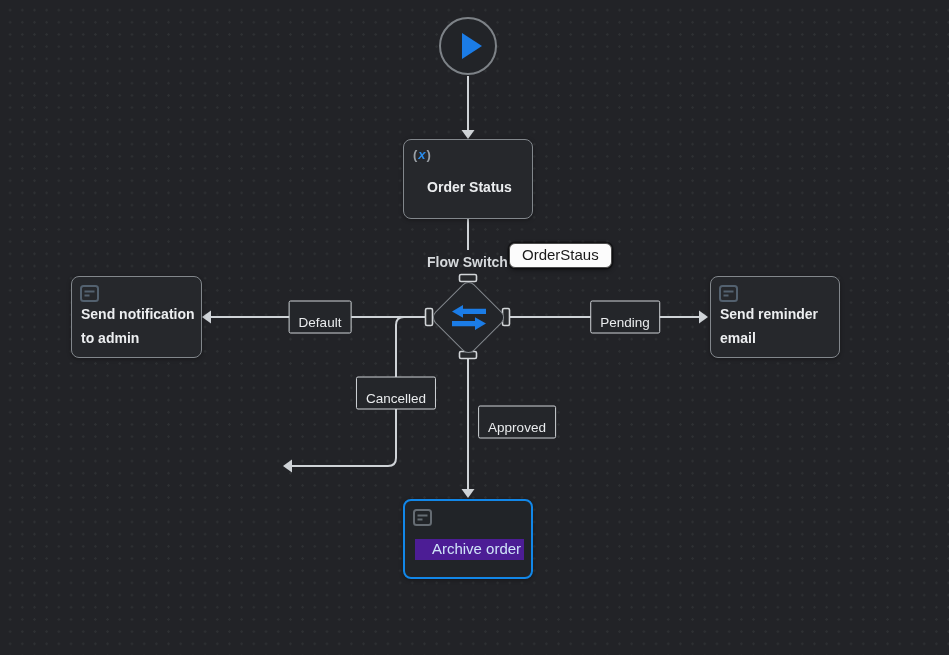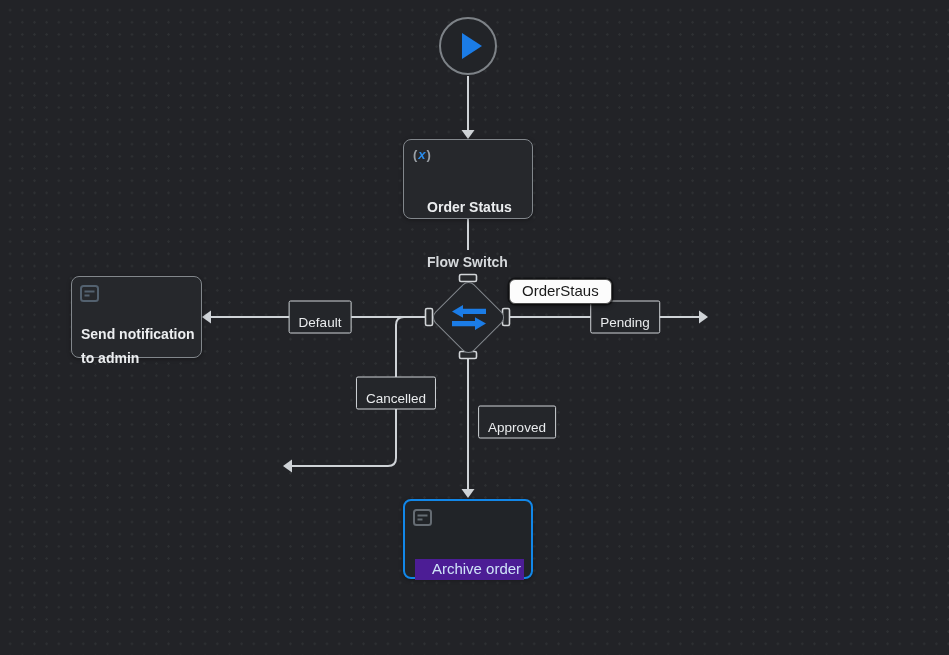--- a/index.html
+++ b/index.html
@@ -35,21 +35,21 @@
 
   
   .node {
     position:absolute; box-sizing:border-box; z-index:3;
     background:#26282c; border:1.5px solid #82878c; border-radius:8px;
     box-shadow:0 1px 4px rgba(0,0,0,.35); cursor:pointer;
   }
   .node .nicon { position:absolute; left:8px; top:8px; }
   .node .nlabel {
     position:absolute; left:9px; right:6px; top:26px;
-    font-size:14px; font-weight:bold; color:#eceef0; line-height:1.7;margin-top:20px;
+    font-size:14px; font-weight:bold; color:#eceef0; line-height:1.7;
   }
   .node .nlabel.single { top:39px; line-height:1.2; }
   .node .nlabel.centered { text-align:center; }
   .node--selected { border:2px solid #1287e8; background:#212428; }
   .node--selected .nlabel {
     top:35px; font-weight:normal; font-size:15px; text-align:center; color:#cfe4f8;
   }
   .node--selected .nlabel span {
     background:#4c1d95; padding:1px 3px 3px 17px;
   }
@@ -72,21 +72,21 @@
   
   .switch-title {
     position:absolute; left:427px; top:254px; z-index:3;
     font-size:14px; font-weight:bold; color:#d6d9dc; white-space:nowrap;
   }
   .edit-tooltip {
     position:absolute; left:509px; top:243px; z-index:5;
     background:#fcfcfc; color:#1a1a1a; font-size:15px;
     padding:2px 12px 4px 12px; border-radius:6px;
     border:1px solid #4a4a4a; box-shadow:0 0 0 1.5px rgba(0,0,0,.4), 0 2px 5px rgba(0,0,0,.45);
-    white-space:nowrap; cursor:text;margin-top:36px;
+    white-space:nowrap; cursor:text;
   }
 
   
   .pill {
     position:absolute; z-index:2; transform:translate(-50%,-50%);
     background:#24262a; border:1.8px solid #cfd3d7; border-radius:2px;
     color:#e9ebed; font-size:13.5px; padding:13px 9px 3px 9px; white-space:nowrap;
     cursor:pointer;
   }
   .pill-default   { left:320px; top:317px; }
@@ -163,20 +163,28 @@
 
   <div class="node n-notify">
     <svg class="nicon" width="19" height="17" viewBox="0 0 19 17">
       <rect x="1" y="1" width="17" height="15" rx="2.5" stroke="#53616f" stroke-width="2" fill="none"></rect>
       <line x1="4.5" y1="6.5" x2="14.5" y2="6.5" stroke="#53616f" stroke-width="2"></line>
       <line x1="4.5" y1="10.5" x2="9.5" y2="10.5" stroke="#53616f" stroke-width="2"></line>
     </svg>
     <div class="nlabel">Send notification to admin</div>
   </div>
 
+  <div class="node n-remind">
+    <svg class="nicon" width="19" height="17" viewBox="0 0 19 17">
+      <rect x="1" y="1" width="17" height="15" rx="2.5" stroke="#53616f" stroke-width="2" fill="none"></rect>
+      <line x1="4.5" y1="6.5" x2="14.5" y2="6.5" stroke="#53616f" stroke-width="2"></line>
+      <line x1="4.5" y1="10.5" x2="9.5" y2="10.5" stroke="#53616f" stroke-width="2"></line>
+    </svg>
+    <div class="nlabel">Send reminder email</div>
+  </div>
 
 
   <div class="node n-archive node--selected">
     <svg class="nicon" width="19" height="17" viewBox="0 0 19 17">
       <rect x="1" y="1" width="17" height="15" rx="2.5" stroke="#656c73" stroke-width="2" fill="none"></rect>
       <line x1="4.5" y1="6.5" x2="14.5" y2="6.5" stroke="#656c73" stroke-width="2"></line>
       <line x1="4.5" y1="10.5" x2="9.5" y2="10.5" stroke="#656c73" stroke-width="2"></line>
     </svg>
     <div class="nlabel"><span>Archive order</span></div>
   </div>

